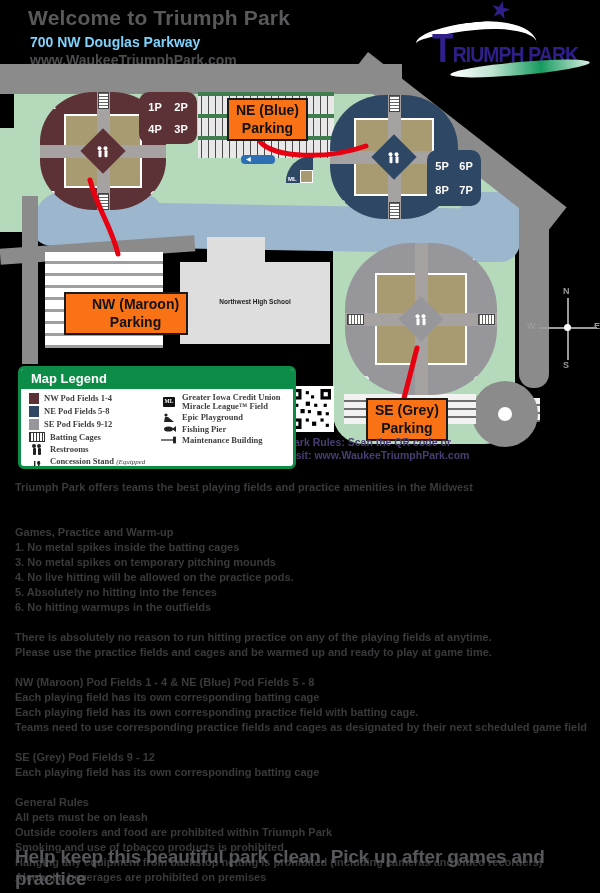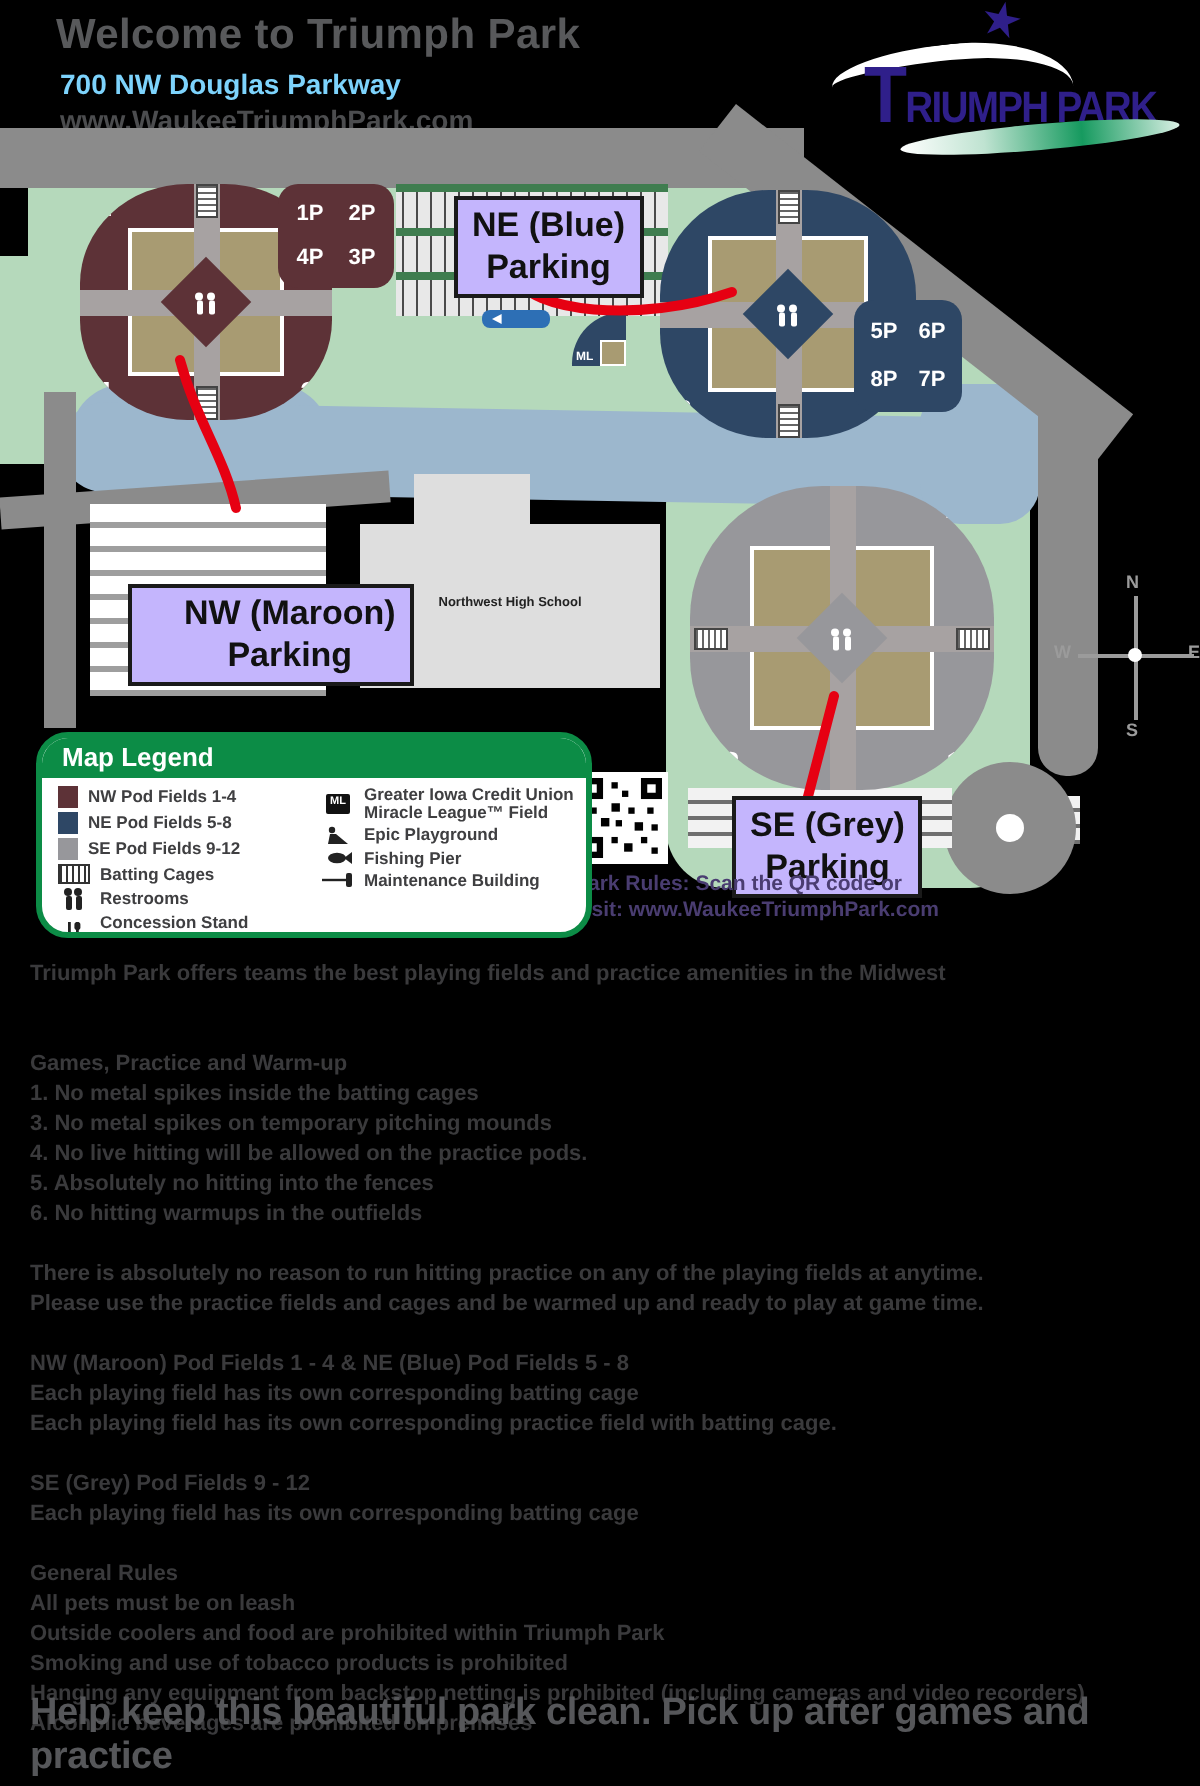--- a/index.html
+++ b/index.html
@@ -71,33 +71,33 @@
      background:repeating-linear-gradient(180deg,#ffffff 0 9px,#9e9e9e 9px 12px);}
   .ne-lot{left:198px;top:32px;width:136px;height:66px;z-index:4;
      background:repeating-linear-gradient(180deg,#3f7d4f 0 4px,transparent 4px 22px),
                 repeating-linear-gradient(90deg,#e8e8e8 0 3px,#4a4a4a 3px 4px,#e8e8e8 4px 7px);}
   .se-lot{left:344px;top:334px;width:132px;height:30px;z-index:4;
      background:repeating-linear-gradient(180deg,#f2f2f2 0 6px,#6f6f6f 6px 8px);}
   .se-lot2{left:472px;top:338px;width:68px;height:24px;z-index:3;
      background:repeating-linear-gradient(180deg,#f2f2f2 0 6px,#6f6f6f 6px 8px);}
 
   
-  .plabel{position:absolute;background:#c4b5fd;border:2px solid #1a1a1a;color:#111;font-weight:bold;
-     font-size:17px;line-height:1.25;text-align:center;padding:2px 7px;z-index:7;white-space:nowrap;}
+  .plabel{position:absolute;background:#f97316;border:2px solid #1a1a1a;color:#111;font-weight:bold;
+     font-size:14px;line-height:1.25;text-align:center;padding:2px 7px;z-index:7;white-space:nowrap;}
 
   
   .school{left:180px;top:202px;width:150px;height:82px;background:#dedede;z-index:4;}
   .school-top{left:207px;top:177px;width:58px;height:40px;background:#dedede;z-index:4;}
   .school-label{left:182px;top:238px;width:146px;text-align:center;font-size:6.5px;font-weight:bold;color:#222;z-index:5;}
 
   
   .legend{left:18px;top:306px;width:272px;height:97px;background:#fff;border:3px solid #0c8c46;
-     border-radius:16px;z-index:8;overflow:hidden;}
+     border-radius:6px;z-index:8;overflow:hidden;}
   .legend-title{background:#0c8c46;color:#fff;font-weight:bold;font-size:13px;padding:2px 10px 3px;}
-  .legend-body{display:flex;padding:4px 6px 2px 8px;gap:6px;}
+  .legend-body{display:flex;padding:4px 6px 2px 8px;gap:6px;font-family:Liberation Serif, serif;}
   .lg-col{display:flex;flex-direction:column;gap:2px;flex:1;}
   .lg-row{display:flex;align-items:center;gap:5px;font-size:8.5px;color:#3f3f41;font-weight:bold;line-height:1.05;}
   .swatch{width:10px;height:11px;flex:0 0 auto;}
   .lg-note{font-style:italic;font-weight:normal;font-size:7px;}
   .lg-icn{width:16px;flex:0 0 auto;display:flex;justify-content:center;}
   .cage-mini{width:14px;height:8px;background:#fff;border:1px solid #333;
      background-image:repeating-linear-gradient(90deg,#333 0 1px,transparent 1px 3px);}
   .ml-mini{background:#111;color:#fff;font-size:5.5px;font-weight:bold;padding:2px 2px;border-radius:1px;}
 
   
@@ -416,20 +416,21 @@
   <p>4. No live hitting will be allowed on the practice pods.</p>
   <p>5. Absolutely no hitting into the fences</p>
   <p>6. No hitting warmups in the outfields</p>
   <div class="sp"></div>
   <p>There is absolutely no reason to run hitting practice on any of the playing fields at anytime.</p>
   <p>Please use the practice fields and cages and be warmed up and ready to play at game time.</p>
   <div class="sp"></div>
   <p>NW (Maroon) Pod Fields 1 - 4 &amp; NE (Blue) Pod Fields 5 - 8</p>
   <p>Each playing field has its own corresponding batting cage</p>
   <p>Each playing field has its own corresponding practice field with batting cage.</p>
+  <p>Teams need to use corresponding practice fields and cages as designated by their next scheduled game field</p>
   <div class="sp"></div>
   <p>SE (Grey) Pod Fields 9 - 12</p>
   <p>Each playing field has its own corresponding batting cage</p>
   <div class="sp"></div>
   <p>General Rules</p>
   <p>All pets must be on leash</p>
   <p>Outside coolers and food are prohibited within Triumph Park</p>
   <p>Smoking and use of tobacco products is prohibited</p>
   <p>Hanging any equipment from backstop netting is prohibited (including cameras and video recorders)</p>
   <p>Alcoholic beverages are prohibited on premises</p>

